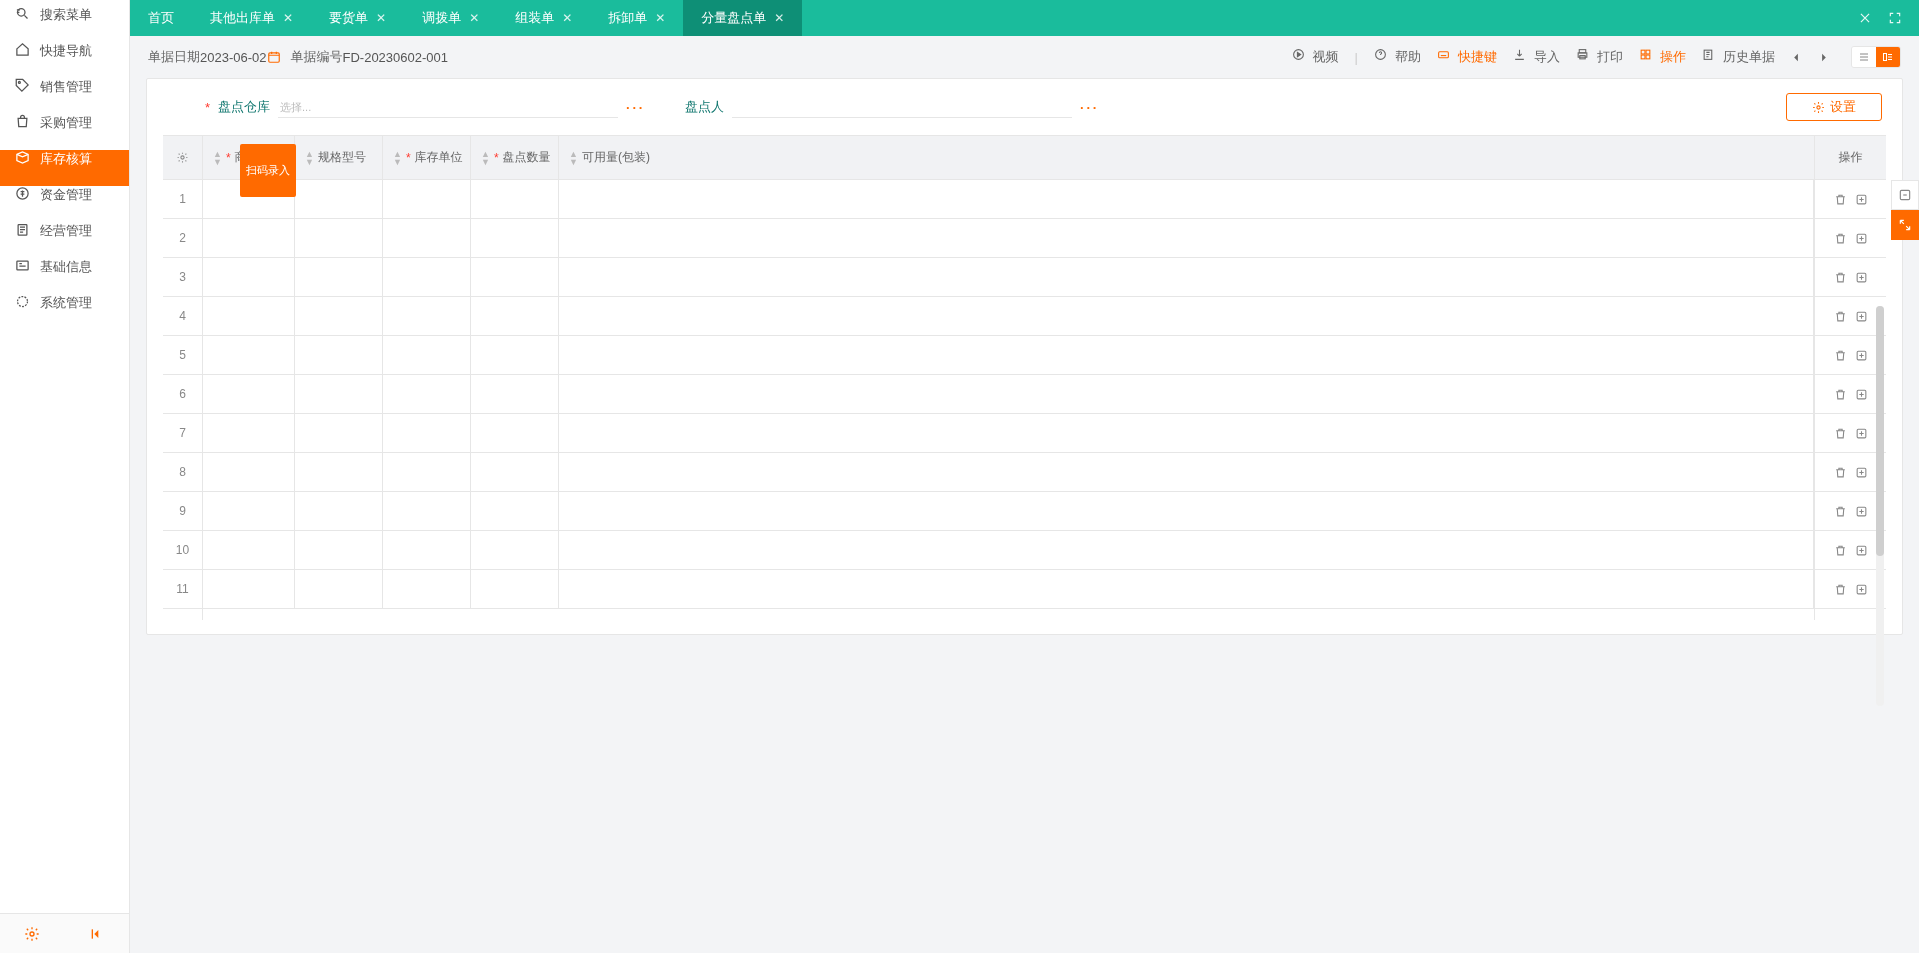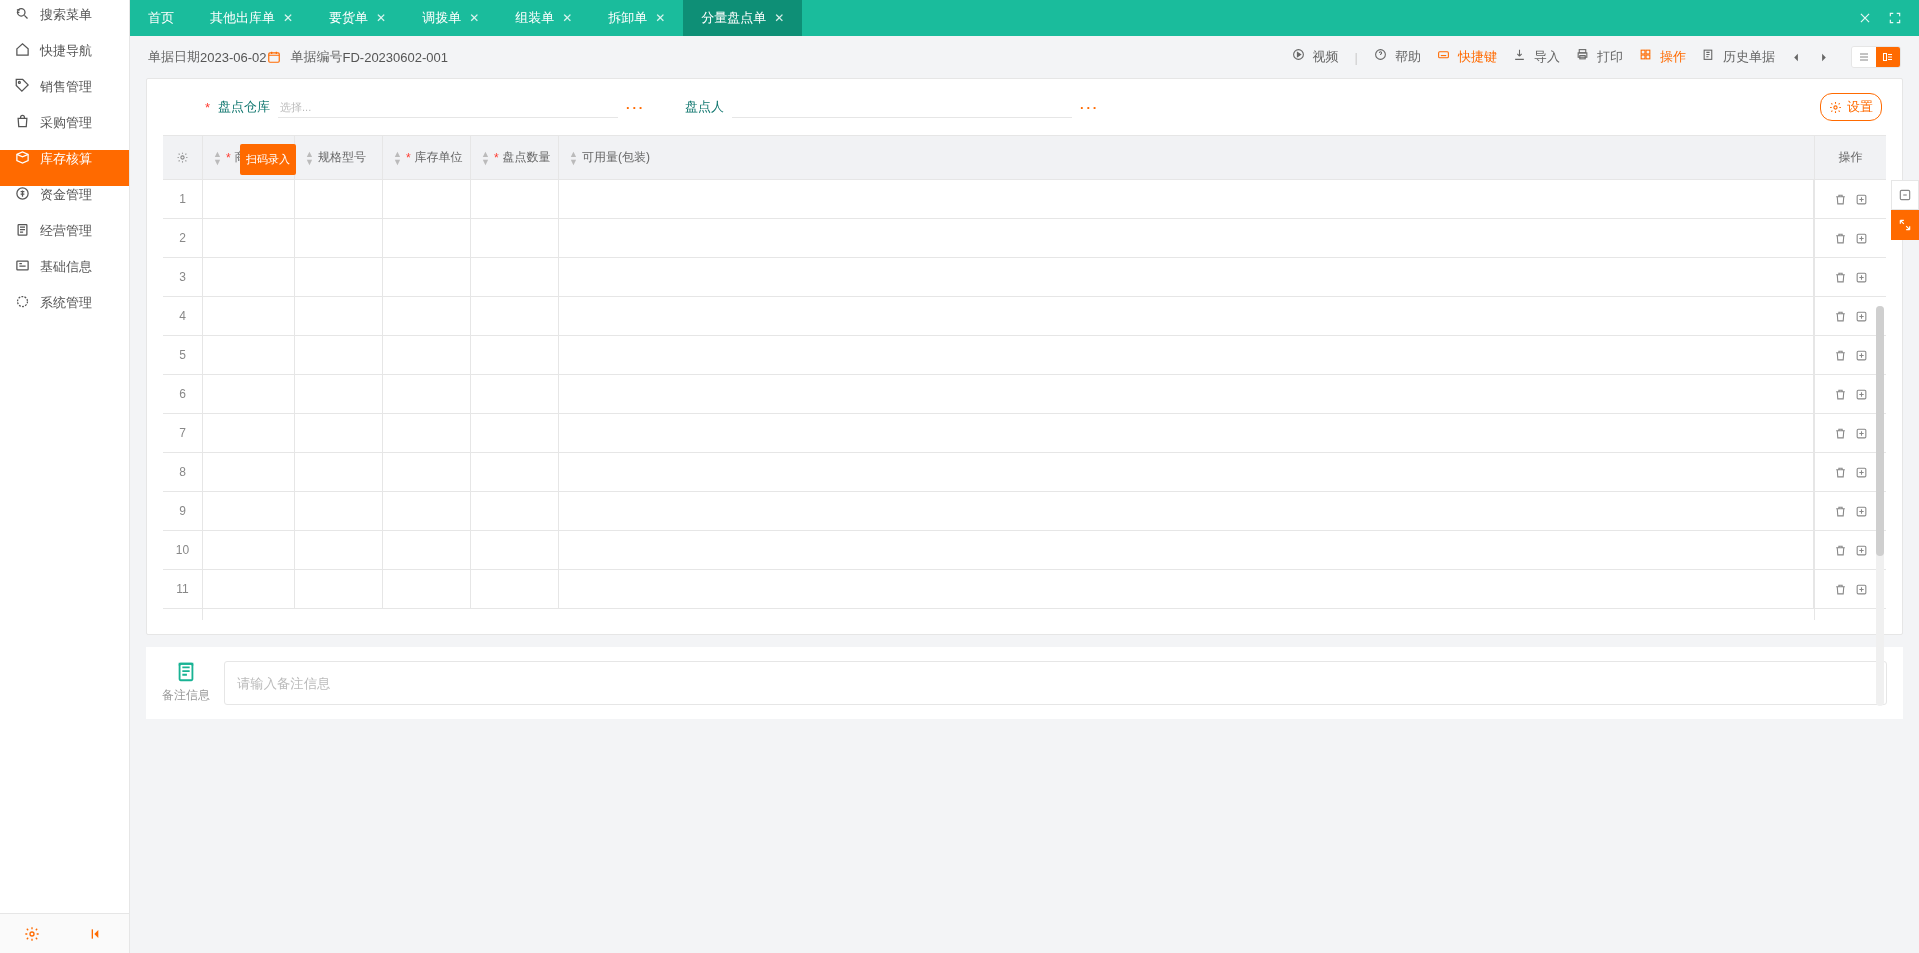--- a/index.html
+++ b/index.html
@@ -55,39 +55,39 @@
 
   
   .card { background:#fff; margin:0 16px 8px 16px; border:1px solid var(--border); border-radius:2px; display:flex; flex-direction:column; min-height:0; }
   .filters { display:flex; align-items:center; padding:14px 20px 14px 58px; gap:40px; }
   .filt { display:flex; align-items:center; gap:8px; }
   .req-star { color:#ff3b30; }
   .filt-label { color:#0f766e; }
   .filt-input { width:340px; border:none; border-bottom:1px solid var(--border); padding:4px 2px; font-size:11px; outline:none; color:#8b5cf6; }
   .filt-input::placeholder { color:#bbb; }
   .filt-more { color:var(--orange); cursor:pointer; font-weight:bold; letter-spacing:2px; }
-  .cfg-btn { margin-left:auto; display:flex; align-items:center; gap:5px; border:1px solid var(--orange); color:var(--orange); background:#fff; padding:4px 8px; border-radius:12px; cursor:pointer; font-size:13px; }
+  .cfg-btn { margin-left:auto; display:flex; align-items:center; gap:5px; border:1px solid var(--orange); color:var(--orange); background:#fff; padding:4px 25px; border-radius:3px; cursor:pointer; font-size:13px; }
 
   
   .table-wrap { display:flex; border-top:1px solid var(--border); min-height:485px; position:relative; margin:0 16px 0 16px; background:#fff; }
   .tcol-left { width:40px; border-right:1px solid var(--border); display:flex; flex-direction:column; }
   .tcol-body { flex:1; overflow:hidden; display:flex; flex-direction:column; }
   .tcol-ops { width:72px; border-left:1px solid var(--border); display:flex; flex-direction:column; }
   .thead { height:44px; display:flex; align-items:center; background:#f1f2f4; border-bottom:1px solid var(--border); font-size:12px; color:#666; }
   .thead.center, .tcol-left .thead { justify-content:center; }
   .th { display:flex; align-items:center; gap:4px; padding:0 10px; border-right:1px solid var(--border); height:100%; white-space:nowrap; }
   .th:last-child { border-right:none; }
   .th .sort { color:#bbb; font-size:9px; line-height:8px; display:flex; flex-direction:column; }
   .th .star { color:#ff3b30; }
   .th-w1 { width:92px; position:relative; }
   .th-w2 { width:88px; }
   .th-w3 { width:88px; }
   .th-w4 { width:88px; }
   .th-w5 { flex:1; }
-  .scan-tag { position:absolute; top:8px; right:-2px; background:var(--orange); color:#fff; font-size:11px; padding:8px 6px; border-radius:2px; }
+  .scan-tag { position:absolute; top:8px; right:-2px; background:var(--orange); color:#fff; font-size:11px; padding:19px 6px; border-radius:2px; }
   .tbody { flex:1; overflow-y:auto; }
   .trow { height:var(--row-h); display:flex; align-items:center; border-bottom:1px solid var(--border); }
   .tcol-left .trow { justify-content:center; color:#888; font-size:12px; }
   .td { border-right:1px solid var(--border); height:100%; display:flex; align-items:center; padding:0 8px; }
   .td.w1{width:92px;} .td.w2{width:88px;}.td.w3{width:88px;}.td.w4{width:88px;}.td.w5{flex:1;}
   .tcol-ops .thead { justify-content:center; }
   .tcol-ops .trow { justify-content:center; gap:8px; color:#888; }
   .op-ico { cursor:pointer; display:inline-flex; }
   .subtotal { background:#fff8ec; height:var(--row-h); border-top:1px solid #f0e5cf; display:flex; align-items:center; }
   .subtotal .lbl { width:40px; text-align:center; color:#666; }
@@ -670,32 +670,20 @@
         </div>
         <div class="fake-scroll">
               <div class="fake-thumb"></div>
             </div>
       </div>
 
       <div style="height:14px;"></div>
       </div>
     </div>
 
-    <div class="remark-card">
-      <div class="remark-side">
-        <span class="rico">
-          <svg width="22" height="22" viewBox="0 0 24 24" fill="none" stroke="currentColor" stroke-width="2">
-              <rect x="5" y="3" width="14" height="18" rx="1"></rect>
-              <path d="M8 7h8M8 11h8M8 15h5M5 5V3h14v2"></path>
-            </svg>
-        </span>
-        <span>备注信息</span>
-      </div>
-      <input class="remark-input" placeholder="请输入备注信息" style="">
-    </div>
 
 
     <div class="float-right">
       <div class="fr-btn">
         <svg width="14" height="14" viewBox="0 0 24 24" fill="none" stroke="currentColor" stroke-width="2">
             <rect x="4" y="4" width="16" height="16" rx="2"></rect>
             <path d="M9 12h6"></path>
           </svg>
       </div>
       <div class="fr-btn active">

